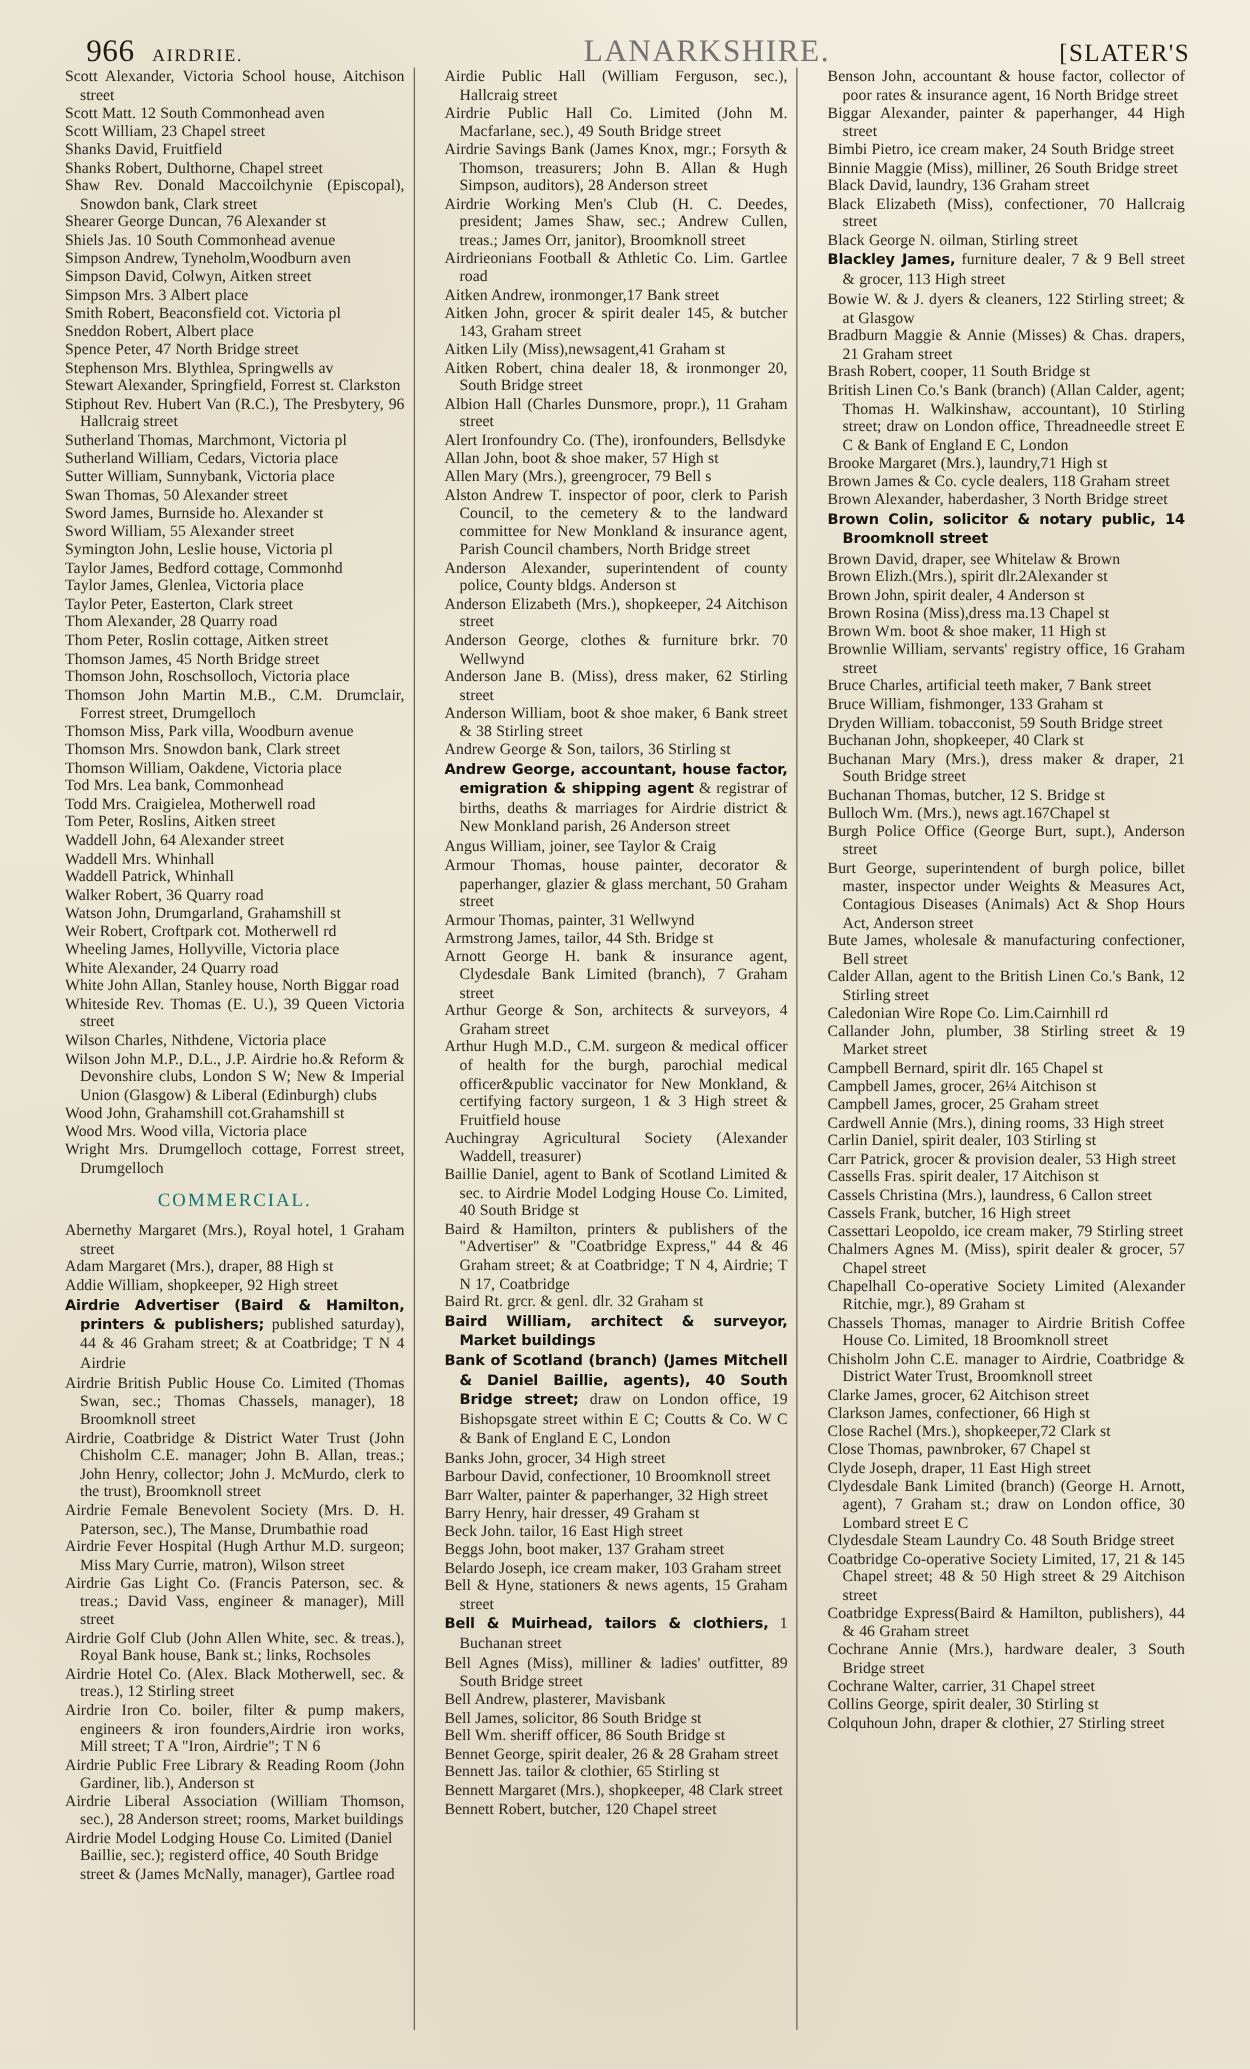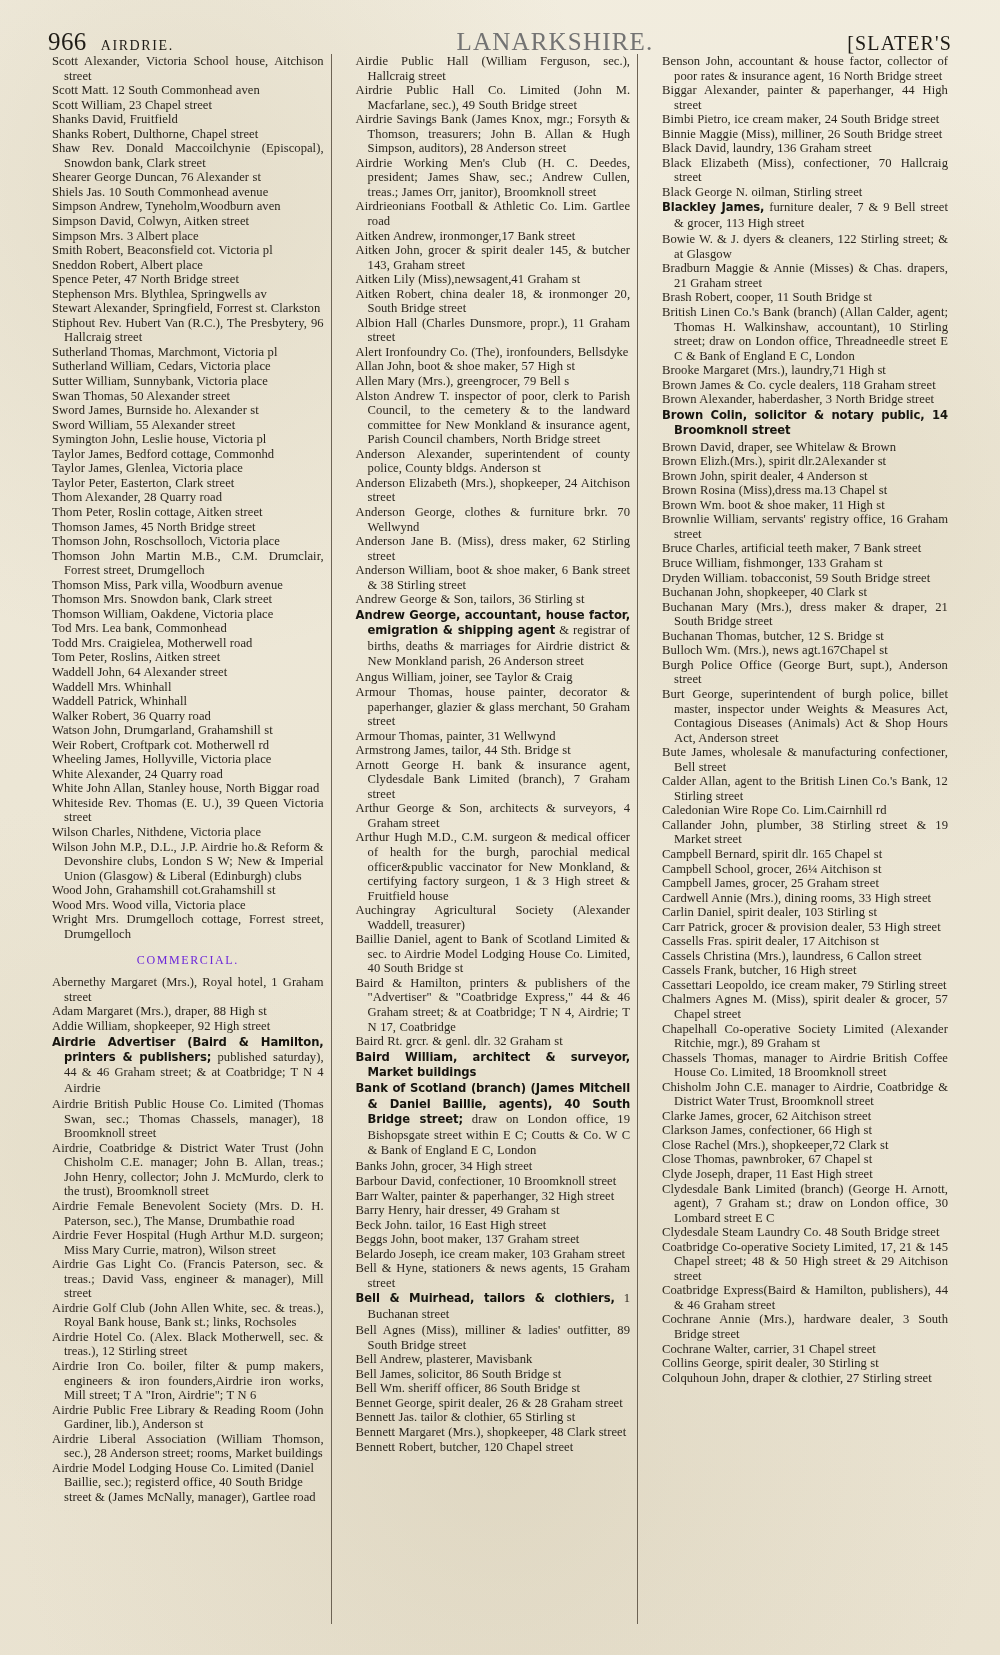--- a/index.html
+++ b/index.html
@@ -20,21 +20,21 @@
       radial-gradient(ellipse 50% 35% at 85% 30%, rgba(212,202,174,.34), rgba(212,202,174,0) 70%),
       radial-gradient(ellipse 70% 45% at 50% 88%, rgba(200,190,162,.30), rgba(200,190,162,0) 70%),
       radial-gradient(ellipse 40% 30% at 8% 70%, rgba(216,208,182,.30), rgba(216,208,182,0) 72%),
       linear-gradient(175deg,#f2eddf 0%,#ece6d5 45%,#e9e2d0 100%);
     pointer-events:none;
   }
   .page{position:absolute;inset:0;}
 
   
   .running-head{
-    position:absolute;left:48px;right:48px;top:28px;height:34px;
+    position:absolute;left:69px;right:48px;top:28px;height:34px;
     display:flex;align-items:baseline;
   }
   .rh-left{flex:0 0 300px;display:flex;align-items:baseline;gap:14px;color:#1f1c16;}
   .rh-folio{font-size:25px;letter-spacing:.4px;}
   .rh-place{font-size:14px;letter-spacing:1.6px;}
   .rh-center{flex:1;text-align:center;font-size:25px;letter-spacing:1.2px;color:#737373;}
   .rh-right{flex:0 0 190px;text-align:right;font-size:20px;letter-spacing:1.1px;color:#1f1c16;}
 
   
   .columns{
@@ -74,24 +74,24 @@
     letter-spacing:-.1px;
     color:#17150f;
   }
   .entry.display{
     font-size:12.6px;
     line-height:15.4px;
     margin-top:1px;margin-bottom:1px;
   }
   .section-head{
     text-align:center;
-    font-size:12px;
+    font-size:15px;
     letter-spacing:1.6px;
     margin:12px 0 7px 0;
-    color:#6d28d9;
+    color:#0f766e;
   }
 </style>
 </head>
 <body>
 
 <div class="paper-grain"></div>
 
 <div class="page">
 
   <div class="running-head">
@@ -258,21 +258,21 @@
         <p class="entry">Buchanan Mary (Mrs.), dress maker &amp; draper, 21 South Bridge street</p>
         <p class="entry">Buchanan Thomas, butcher, 12 S. Bridge st</p>
         <p class="entry">Bulloch Wm. (Mrs.), news agt.167Chapel st</p>
         <p class="entry">Burgh Police Office (George Burt, supt.), Anderson street</p>
         <p class="entry">Burt George, superintendent of burgh police, billet master, inspector under Weights &amp; Measures Act, Contagious Diseases (Animals) Act &amp; Shop Hours Act, Anderson street</p>
         <p class="entry">Bute James, wholesale &amp; manufacturing confectioner, Bell street</p>
         <p class="entry">Calder Allan, agent to the British Linen Co.'s Bank, 12 Stirling street</p>
         <p class="entry">Caledonian Wire Rope Co. Lim.Cairnhill rd</p>
         <p class="entry">Callander John, plumber, 38 Stirling street &amp; 19 Market street</p>
         <p class="entry">Campbell Bernard, spirit dlr. 165 Chapel st</p>
-        <p class="entry">Campbell School, grocer, 26¼ Aitchison st</p>
+        <p class="entry">Campbell James, grocer, 26¼ Aitchison st</p>
         <p class="entry">Campbell James, grocer, 25 Graham street</p>
         <p class="entry">Cardwell Annie (Mrs.), dining rooms, 33 High street</p>
         <p class="entry">Carlin Daniel, spirit dealer, 103 Stirling st</p>
         <p class="entry">Carr Patrick, grocer &amp; provision dealer, 53 High street</p>
         <p class="entry">Cassells Fras. spirit dealer, 17 Aitchison st</p>
         <p class="entry">Cassels Christina (Mrs.), laundress, 6 Callon street</p>
         <p class="entry">Cassels Frank, butcher, 16 High street</p>
         <p class="entry">Cassettari Leopoldo, ice cream maker, 79 Stirling street</p>
         <p class="entry">Chalmers Agnes M. (Miss), spirit dealer &amp; grocer, 57 Chapel street</p>
         <p class="entry">Chapelhall Co-operative Society Limited (Alexander Ritchie, mgr.), 89 Graham st</p>

